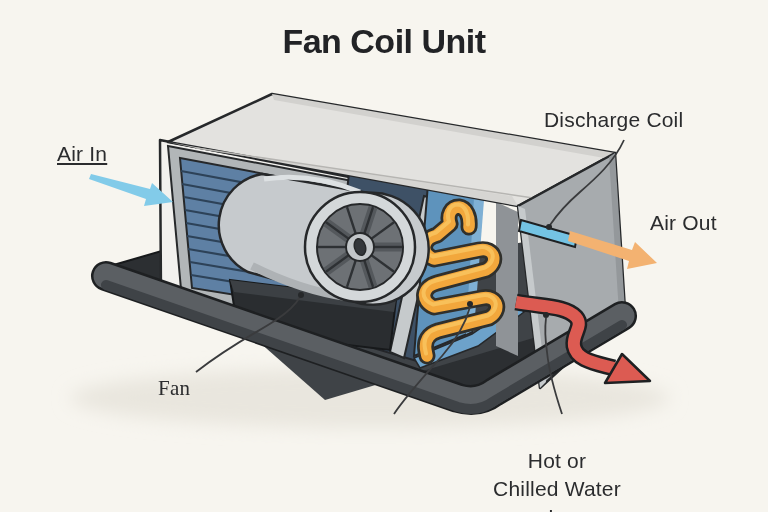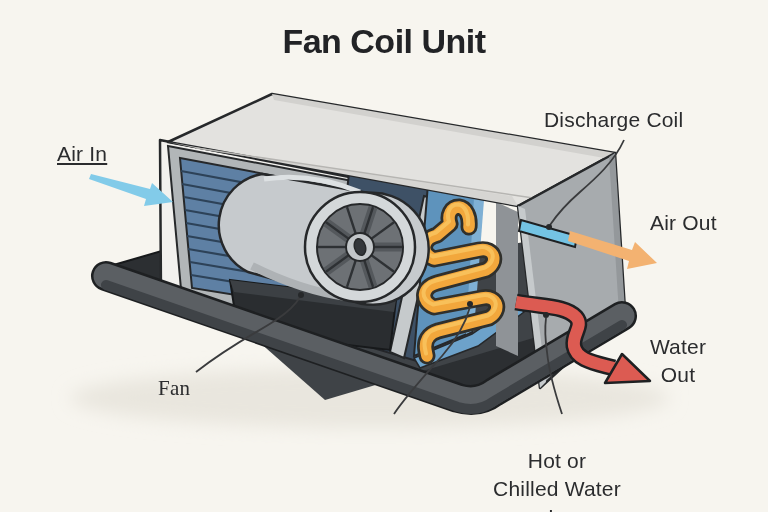--- a/index.html
+++ b/index.html
@@ -150,20 +150,18 @@
     <circle cx="301" cy="295" r="3"></circle>
     <circle cx="470" cy="304" r="3"></circle>
     <circle cx="546" cy="315" r="3"></circle>
   </g>
 </svg>
 
 <div class="title">Fan Coil Unit</div>
 <div class="lbl" style="left:57px;top:140px;text-decoration:underline;">Air In</div>
 <div class="lbl" style="left:544px;top:106px;">Discharge Coil</div>
 <div class="lbl" style="left:650px;top:209px;">Air Out</div>
-<div class="lbl center" style="left:632px;top:333px;width:92px;">Water
-Out</div>
 <div class="lbl" style="left:158px;top:374px;font-family:Liberation Serif, serif;">Fan</div>
 <div class="lbl center" style="left:480px;top:416px;width:154px;margin-top:31px;">Hot or
 Chilled Water
 In</div>
 
 </div>
 
 </body></html>

